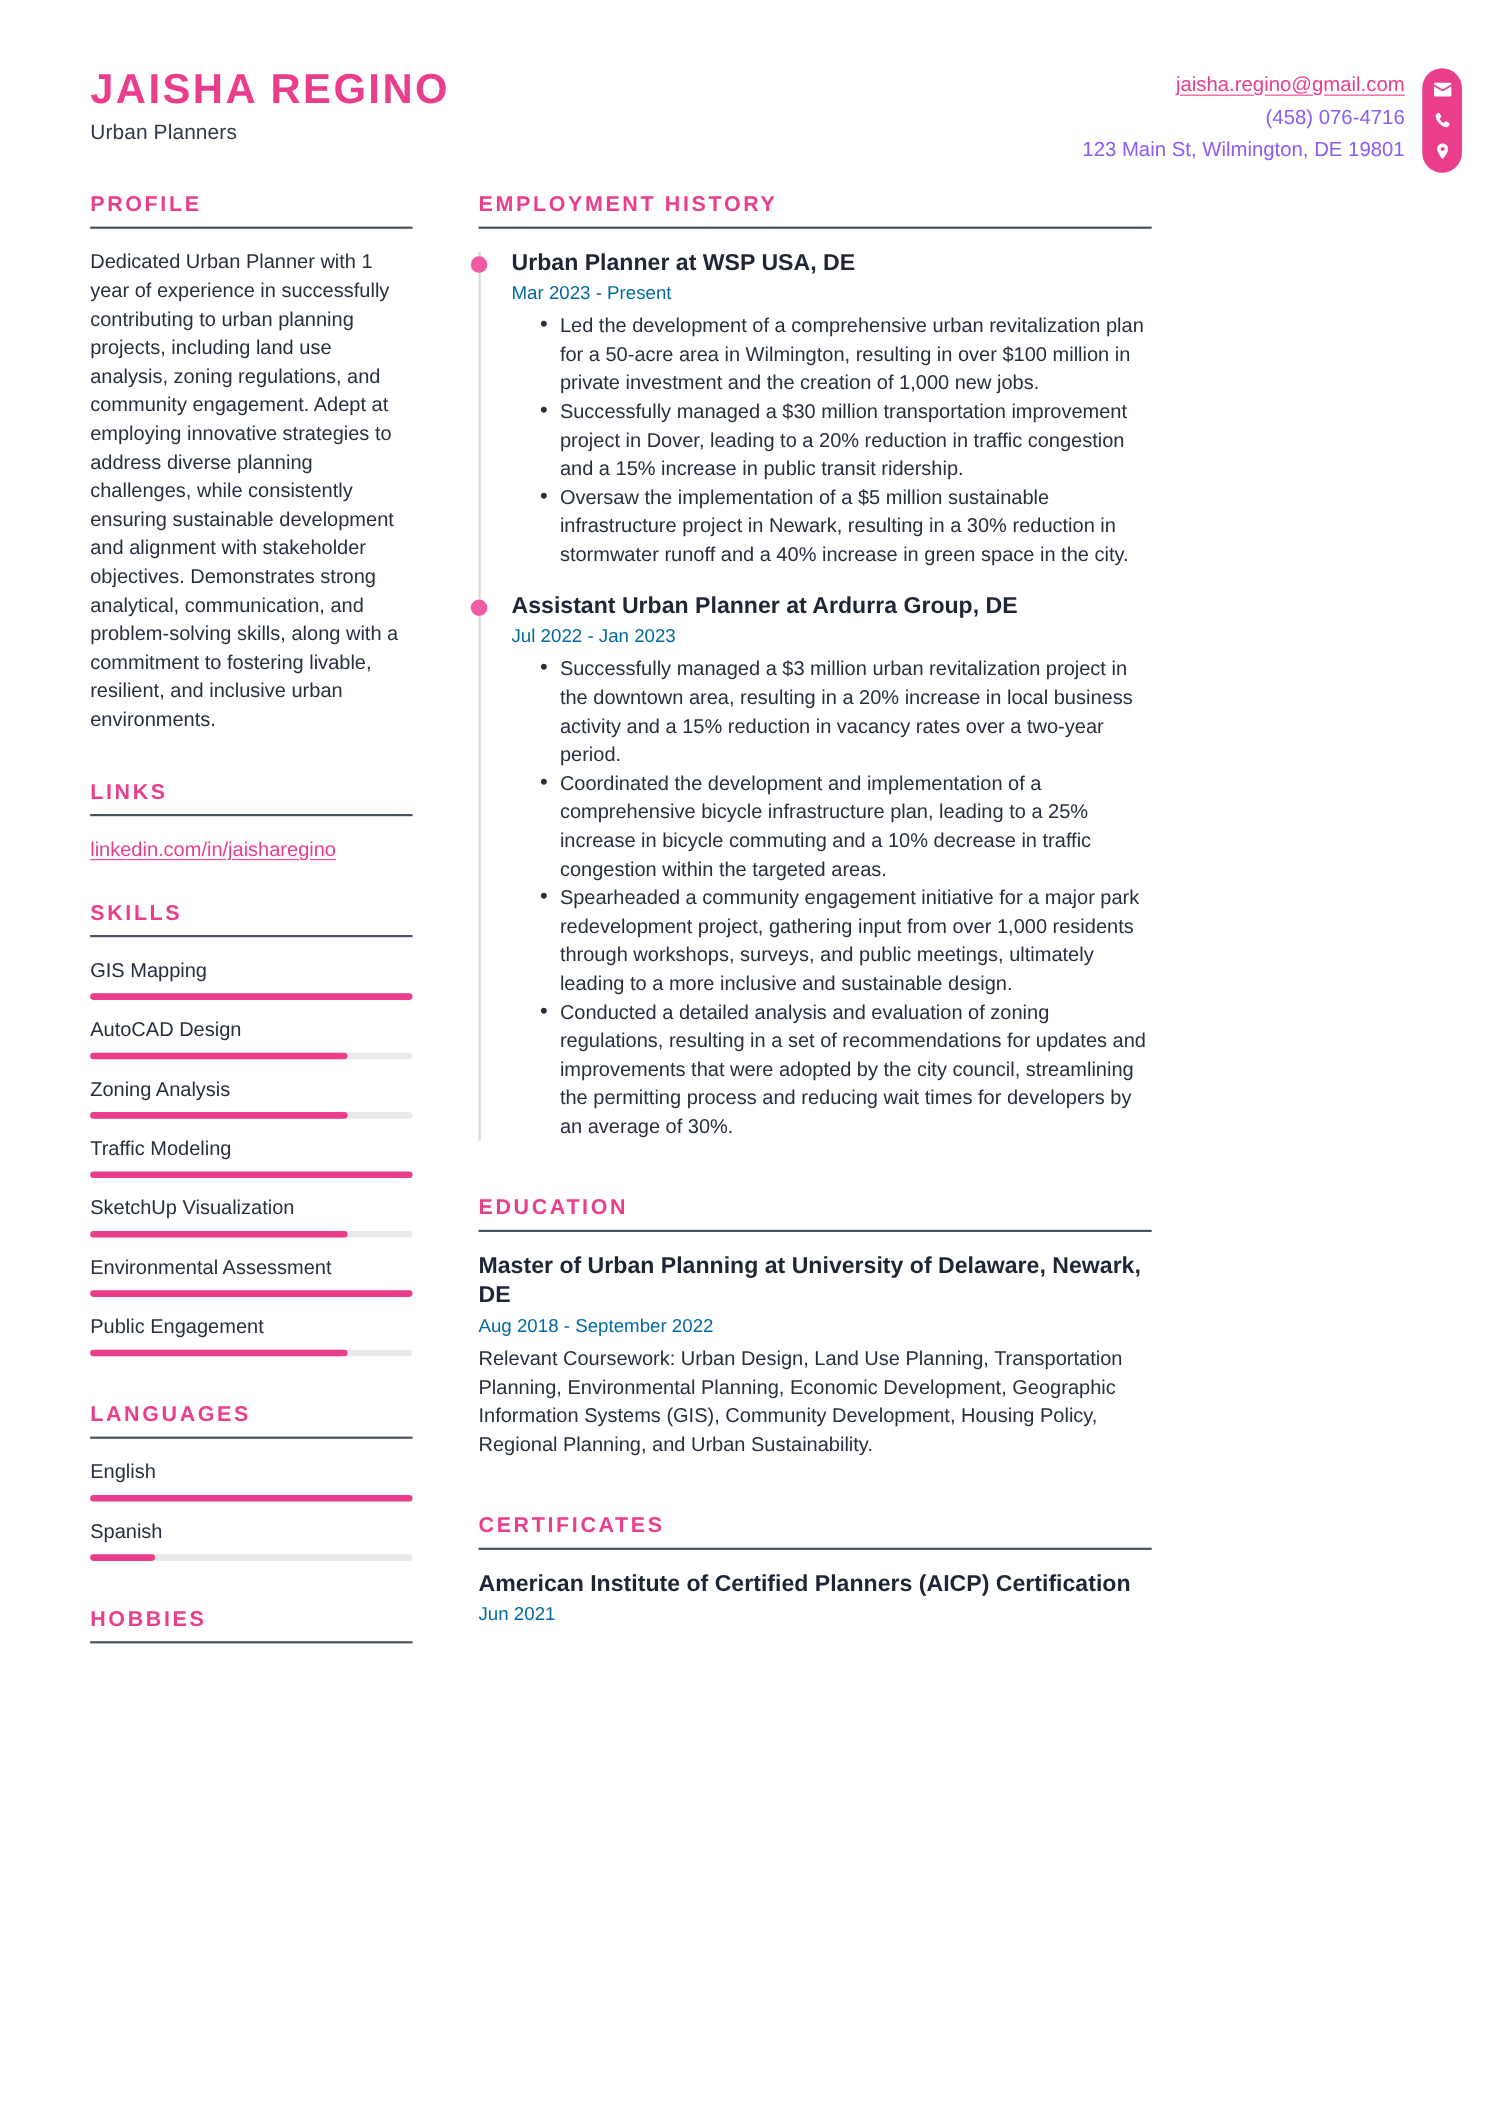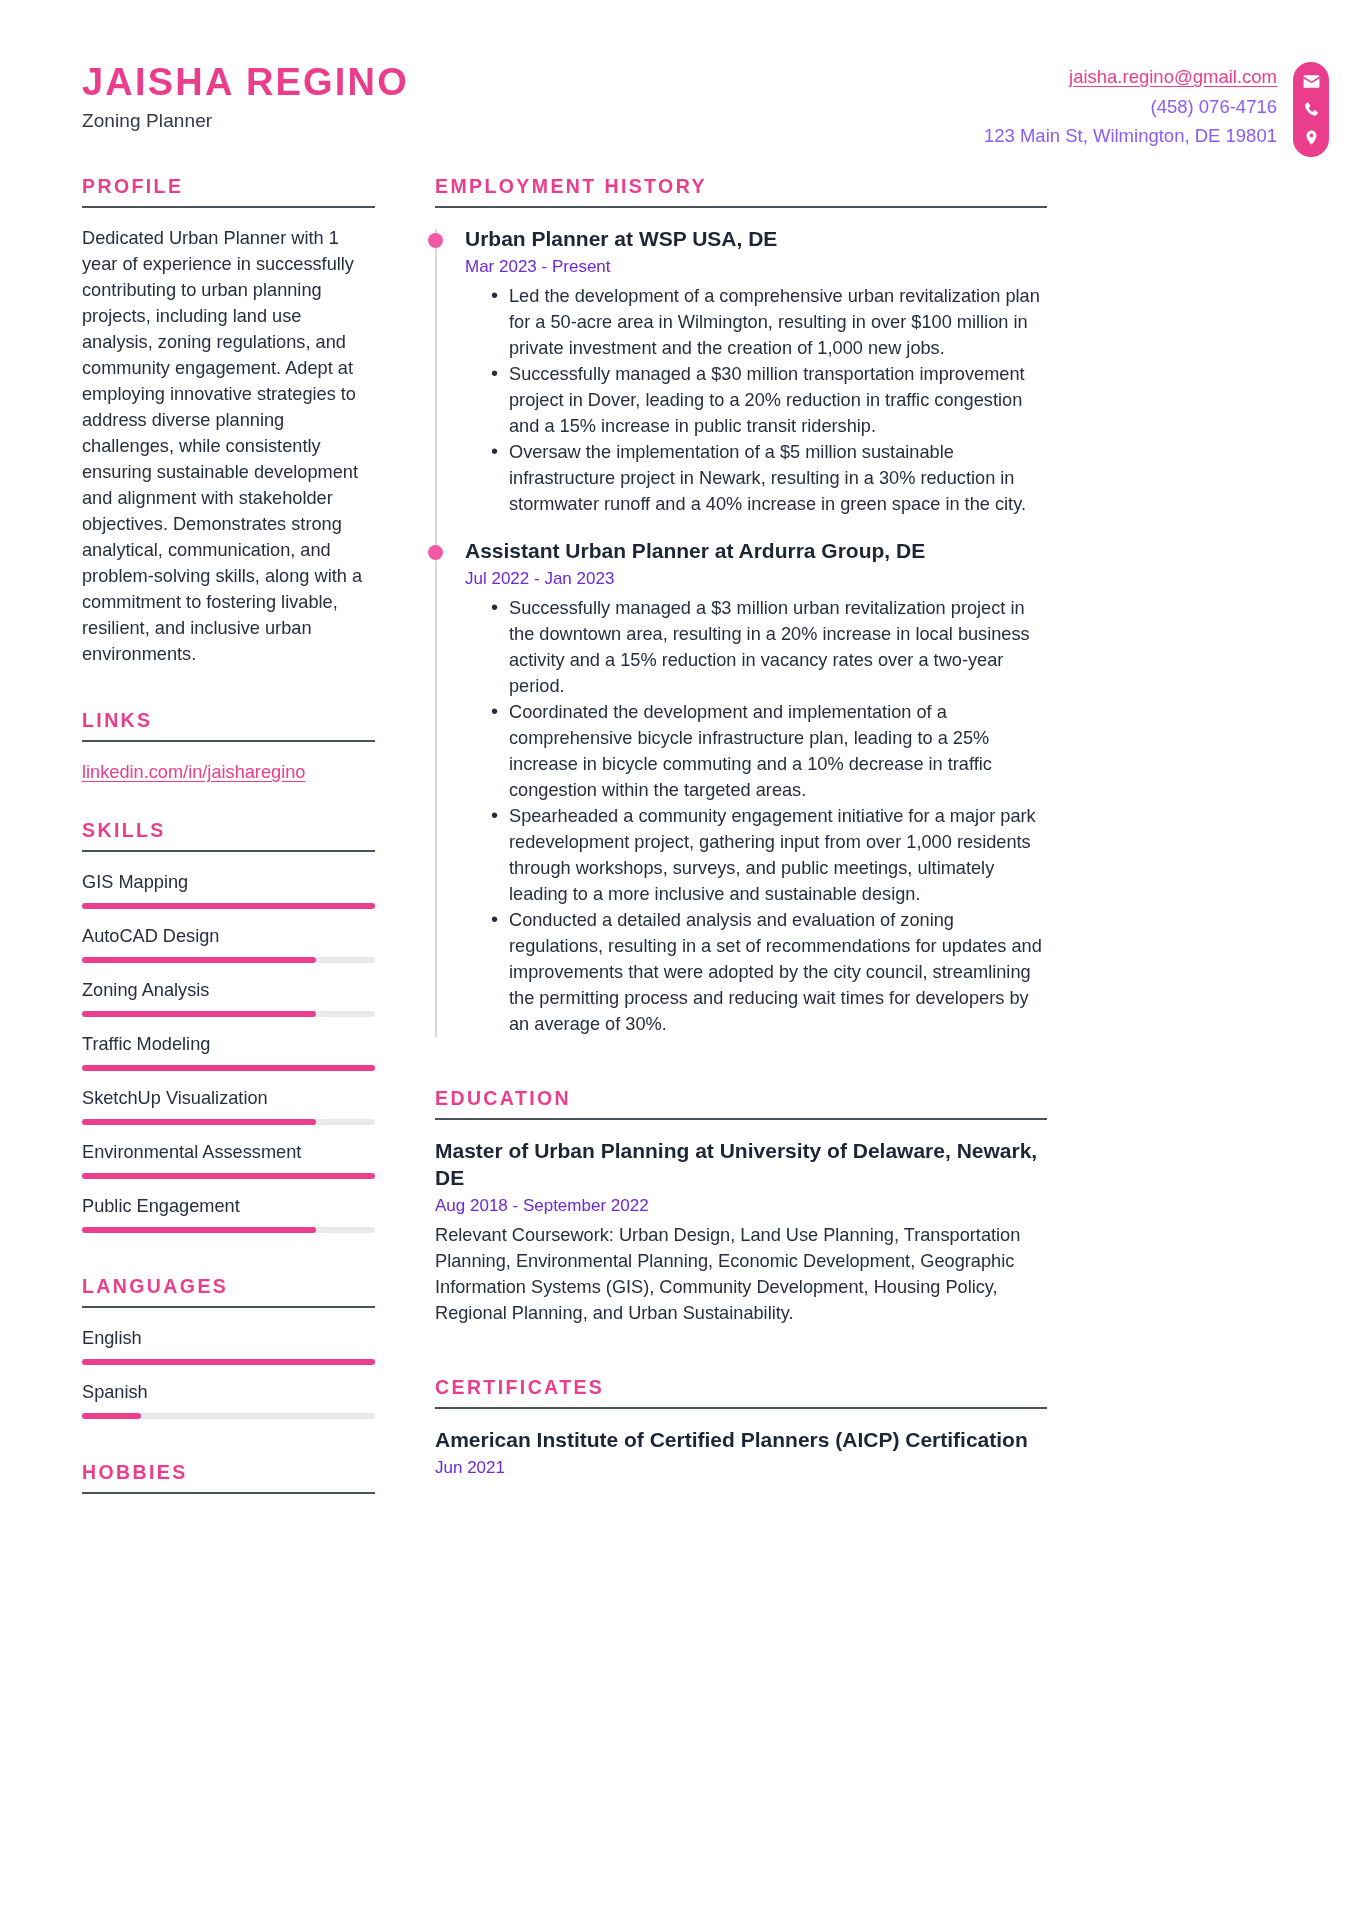--- a/index.html
+++ b/index.html
@@ -186,21 +186,21 @@
     background: #f05ba3;
   }
   .entry-title {
     font-size: 21px;
     font-weight: bold;
     color: #1e2636;
     line-height: 27px;
   }
   .entry-date {
     font-size: 17px;
-    color: #6d28d9;
+    color: #0369a1;
     line-height: 25px;
     margin-top: 2px;
     margin-bottom: 4px;
   }
   .entry-desc {
     font-size: 18.2px;
     line-height: 26px;
     color: #272f3e;
     margin-top: 2px;
   }
@@ -232,21 +232,21 @@
   .gap-xl { height: 50px; }
 </style>
 </head>
 <body>
 
 <div class="page">
 
   <div class="header">
     <div class="name-block">
       <div class="name">JAISHA REGINO</div>
-      <div class="job-title">Zoning Planner</div>
+      <div class="job-title">Urban Planners</div>
     </div>
 
     <div class="contact-wrap">
       <div class="contact-lines">
         <div class="contact-line email">jaisha.regino@gmail.com</div>
         <div class="contact-line">(458) 076-4716</div>
         <div class="contact-line">123 Main St, Wilmington, DE 19801</div>
       </div>
       <div class="icon-pill">
         <span class="ico">

